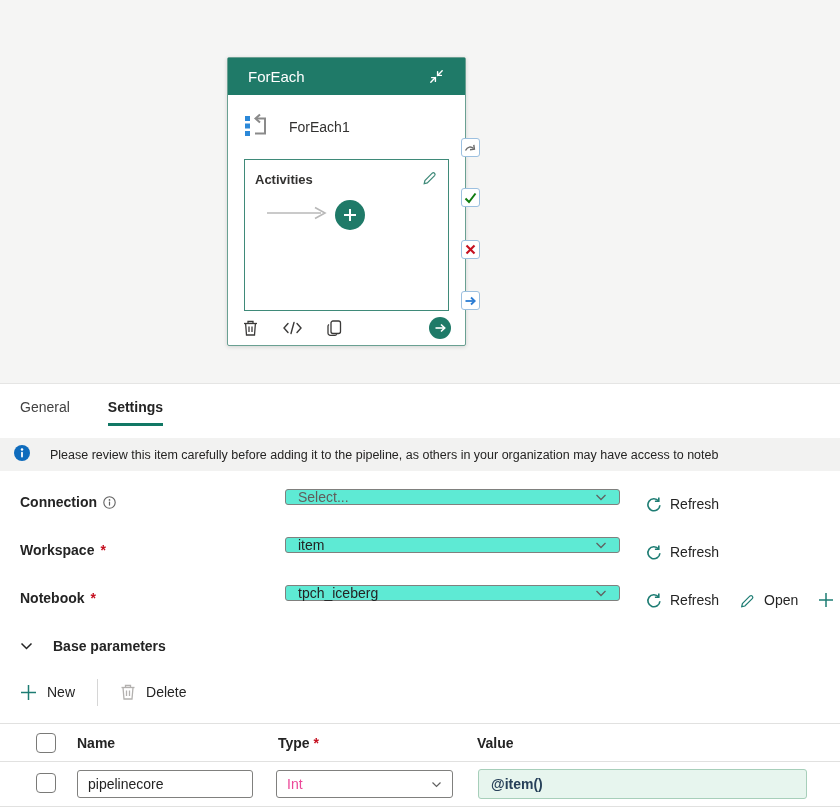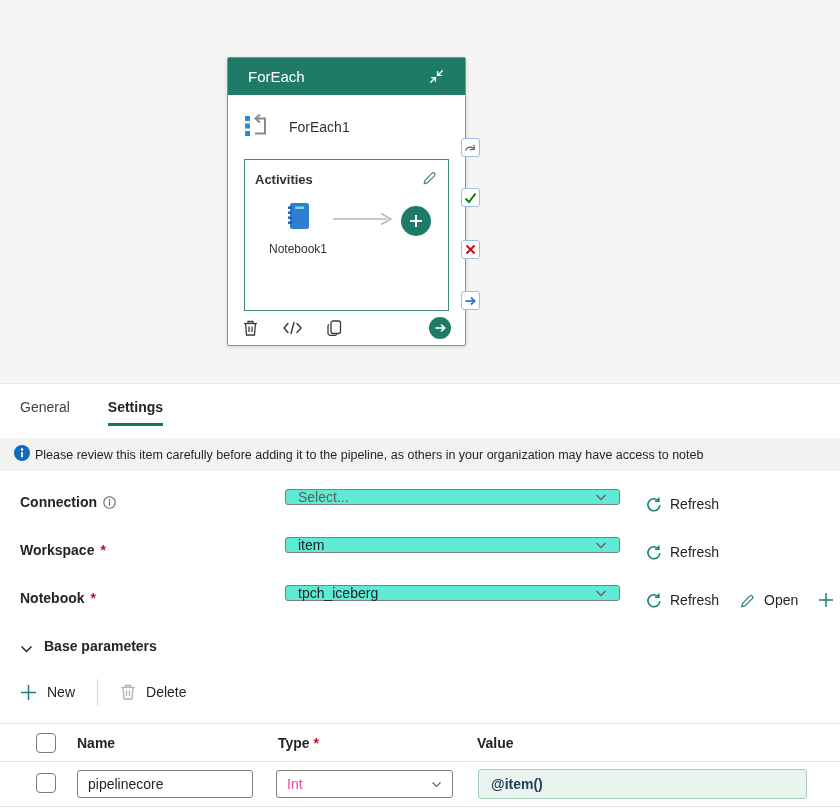--- a/index.html
+++ b/index.html
@@ -52,36 +52,36 @@
   .panel { position: absolute; left: 0; top: 383px; width: 840px; height: 429px; background: #fff; border-top: 1px solid #e5e5e4; }
 
   .tabs { position: absolute; left: 20px; top: 15px; display: flex; gap: 38px; align-items: flex-end; }
   .tab { font-size: 14px; color: #424242; padding-bottom: 8px; border-bottom: 3px solid transparent; cursor: pointer; }
   .tab.active { font-weight: 700; color: #242424; border-bottom-color: #117865; }
 
   .info-bar {
     position: absolute; left: 0; top: 54px; width: 840px; height: 33px; background: #f2f2f1;
     display: flex; align-items: center; padding: 0 0 0 14px; overflow: hidden; white-space: nowrap;
   }
-  .info-bar .msg { margin-left: 5px; font-size: 12.5px; color: #252423; }
+  .info-bar .msg { margin-left: 20px; font-size: 12.5px; color: #252423; }
 
   .field-row { position: absolute; left: 0; width: 840px; height: 30px; }
   .field-label { position: absolute; left: 20px; top: 5px; font-size: 14px; font-weight: 700; color: #242424; display: flex; align-items: center; gap: 6px; }
   .req { color: #c50f1f; font-weight: 700; }
   .dropdown {
     position: absolute; left: 285px; top: 0; width: 335px; height: 16px;
     border: 1px solid #80807e; border-radius: 3px; background: #5eead4;
     display: flex; align-items: center; padding: 0 12px; font-size: 14px; color: #242424; cursor: pointer;
   }
   .dropdown .chev { margin-left: auto; display: flex; }
   .dropdown .ph { color: #605e5c; }
   .row-actions { position: absolute; left: 645px; top: 0; height: 30px; display: flex; align-items: center; gap: 20px; }
   .action-btn { display: flex; align-items: center; gap: 8px; font-size: 14px; color: #242424; cursor: pointer; white-space: nowrap; }
 
-  .section-head { position: absolute; left: 20px; top: 254px; display: flex; align-items: flex-end; gap: 11px; cursor: pointer; }
+  .section-head { position: absolute; left: 20px; top: 254px; display: flex; align-items: center; gap: 20px; cursor: pointer; }
   .section-head .title { font-size: 14px; font-weight: 700; color: #242424; }
 
   .params-toolbar { position: absolute; left: 20px; top: 293px; height: 30px; display: flex; align-items: center; }
   .tb-btn { display: flex; align-items: center; gap: 10px; font-size: 14px; color: #242424; cursor: pointer; }
   .tb-divider { width: 1px; height: 27px; background: #d6d6d6; margin: 0 22px; }
 
   .table-head {
     position: absolute; left: 0; top: 339px; width: 840px; height: 39px;
     border-top: 1px solid #e1e1e0; border-bottom: 1px solid #e1e1e0;
   }
@@ -142,33 +142,20 @@
       <div class="activities-box">
         <div class="activities-head">
           <span class="activities-title">Activities</span>
           <span>
             <svg width="17" height="17" viewBox="0 0 17 17">
               <path d="M3.2 14.6 l0.7-3.1 L11.2 4.2 a1.7 1.7 0 0 1 2.4 2.4 L6.3 13.9 l-3.1 0.7 Z" fill="none" stroke="#3f8a79" stroke-width="1.2"></path>
             </svg>
           </span>
         </div>
         <div class="activities-body">
-          <div class="child-activity">
-            <span>
-              <svg width="32" height="32" viewBox="0 0 32 32">
-                <rect x="8" y="3" width="19" height="26" rx="2.5" fill="#2e7dd1"></rect>
-                <rect x="6" y="6.5" width="4" height="2.4" fill="#1b5fa8"></rect>
-                <rect x="6" y="11.5" width="4" height="2.4" fill="#1b5fa8"></rect>
-                <rect x="6" y="16.5" width="4" height="2.4" fill="#1b5fa8"></rect>
-                <rect x="6" y="21.5" width="4" height="2.4" fill="#1b5fa8"></rect>
-                <rect x="13" y="6.5" width="9" height="2.6" rx="1.2" fill="#8fd3e8"></rect>
-              </svg>
-            </span>
-            <span class="label">Notebook1</span>
-          </div>
           <span class="flow-arrow">
             <svg width="66" height="16" viewBox="0 0 66 16">
               <line x1="2" y1="8" x2="56" y2="8" stroke="#b8b8b8" stroke-width="1.6"></line>
               <path d="M50 2.5 L60 8 L50 13.5" fill="none" stroke="#b8b8b8" stroke-width="1.6"></path>
             </svg>
           </span>
           <button class="add-activity">
             <svg width="14" height="14" viewBox="0 0 14 14">
               <line x1="7" y1="1" x2="7" y2="13" stroke="#fff" stroke-width="2"></line>
               <line x1="1" y1="7" x2="13" y2="7" stroke="#fff" stroke-width="2"></line>

